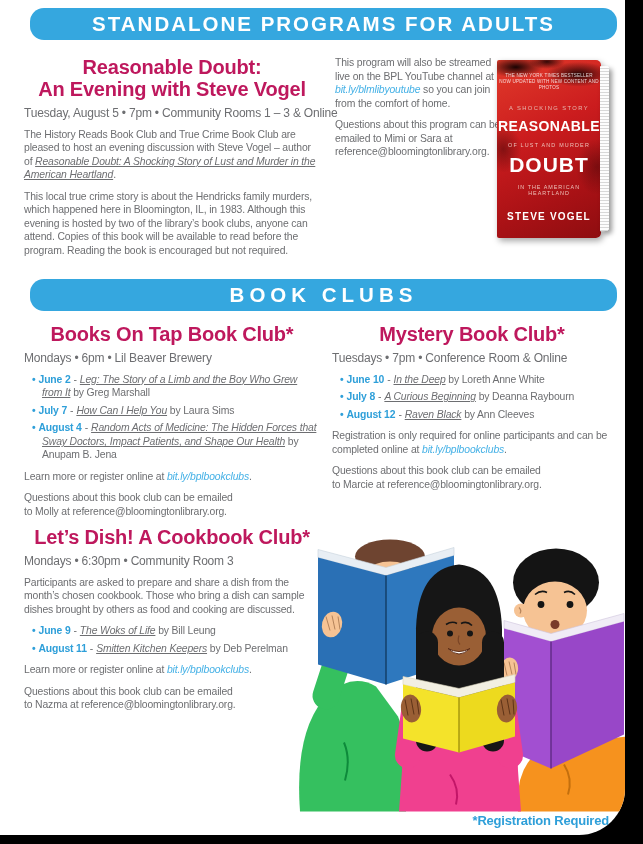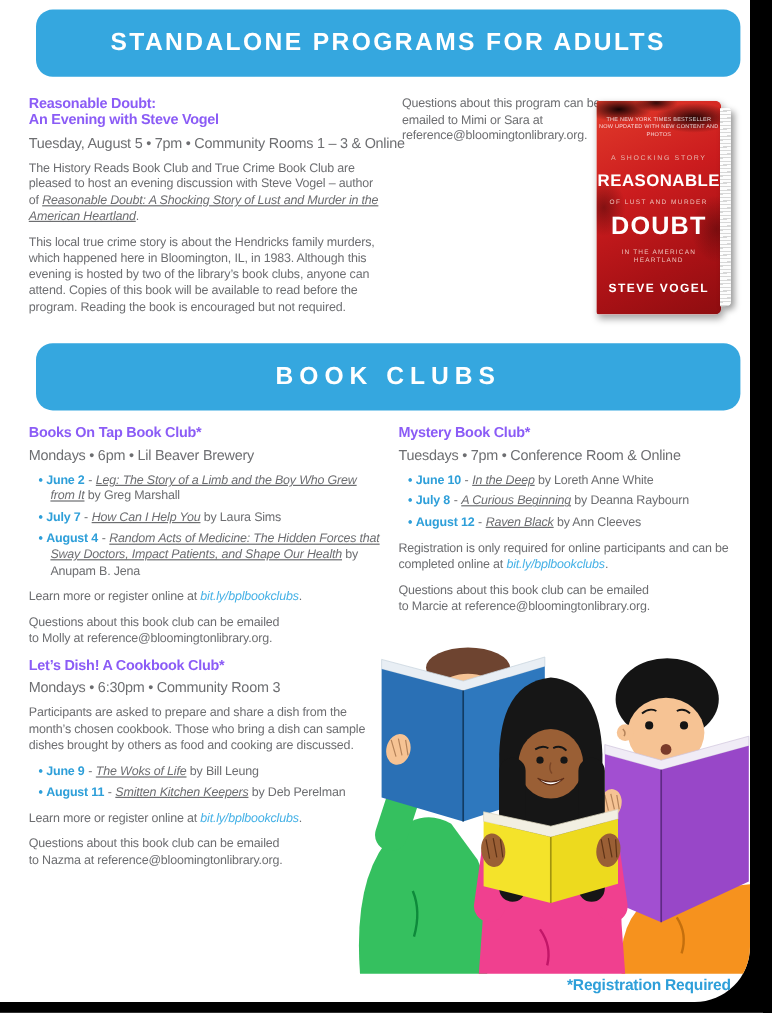--- a/index.html
+++ b/index.html
@@ -7,37 +7,37 @@
     width:643px;height:844px;background:#000;overflow:hidden;position:relative;
     font-family:"Liberation Sans","DejaVu Sans",sans-serif;
     -webkit-font-smoothing:antialiased;
   }
   .paper{
     position:absolute;left:0;top:0;width:625px;height:835px;background:#fff;
     border-radius:0 0 46px 0;overflow:hidden;
   }
   
   .banner{
-    margin:8px 8px 0 30px;height:56px;background:#35A7DF;border-radius:14px;
+    margin:8px 8px 0 30px;height:32px;background:#35A7DF;border-radius:14px;
     display:flex;align-items:center;justify-content:center;
     color:#fff;font-weight:bold;font-size:20.5px;letter-spacing:2px;
   }
   .banner.clubs{margin-top:14px;letter-spacing:5px;}
   
   .row{display:flex;padding:16px 10px 0 24px;gap:15px;}
   .col-main{width:296px;flex:none;}
   .col-side{width:168px;flex:none;}
   .book-area{flex:1;position:relative;}
   .clubs-row{display:flex;padding:12px 10px 0 24px;gap:12px;}
   .club-left{width:296px;flex:none;}
   .club-right{width:280px;flex:none;}
   
   h2{
-    color:#8b5cf6;font-size:12px;line-height:1.12;margin:0 0 5px;
-    font-weight:bold;letter-spacing:-0.2px;
+    color:#be185d;font-size:20px;line-height:1.12;margin:0 0 5px;
+    font-weight:bold;letter-spacing:-0.2px;text-align:center;
   }
   .meta{
     color:#6D6E71;font-size:12px;letter-spacing:-0.2px;margin:0 0 8px;
     white-space:nowrap;
   }
   p,.para{
     color:#6D6E71;font-size:10.4px;line-height:1.3;letter-spacing:-0.15px;
     margin:0 0 8px;
   }
   .it{font-style:italic;text-decoration:underline;}
@@ -95,20 +95,21 @@
 
   <div class="row">
     <div class="col-main">
       <h2><span>Reasonable Doubt:</span><br>
       <span>An Evening with Steve Vogel</span></h2>
       <div class="meta">Tuesday, August 5 • 7pm • Community Rooms 1 – 3 &amp; Online</div>
       <p><span>The History Reads Book Club and True Crime Book Club are pleased to host an evening discussion with Steve Vogel – author of </span><span class="it">Reasonable Doubt: A Shocking Story of Lust and Murder in the American Heartland</span><span>.</span></p>
       <p>This local true crime story is about the Hendricks family murders, which happened here in Bloomington, IL, in 1983. Although this evening is hosted by two of the library’s book clubs, anyone can attend. Copies of this book will be available to read before the program. Reading the book is encouraged but not required.</p>
     </div>
     <div class="col-side">
+      <p><span>This program will also be streamed live on the BPL YouTube channel at </span><span class="link">bit.ly/blmlibyoutube</span><span> so you can join from the comfort of home.</span></p>
       <p>Questions about this program can be emailed to Mimi or Sara at reference@bloomingtonlibrary.org.</p>
     </div>
     <div class="book-area">
       <div class="book">
         <div class="pages"></div>
         <div class="tagline"><span>THE NEW YORK TIMES BESTSELLER</span><br><span>NOW UPDATED WITH NEW CONTENT AND PHOTOS</span></div>
         <div class="shock">A SHOCKING STORY</div>
         <div class="title1">REASONABLE</div>
         <div class="mid">OF LUST AND MURDER</div>
         <div class="title2">DOUBT</div>

